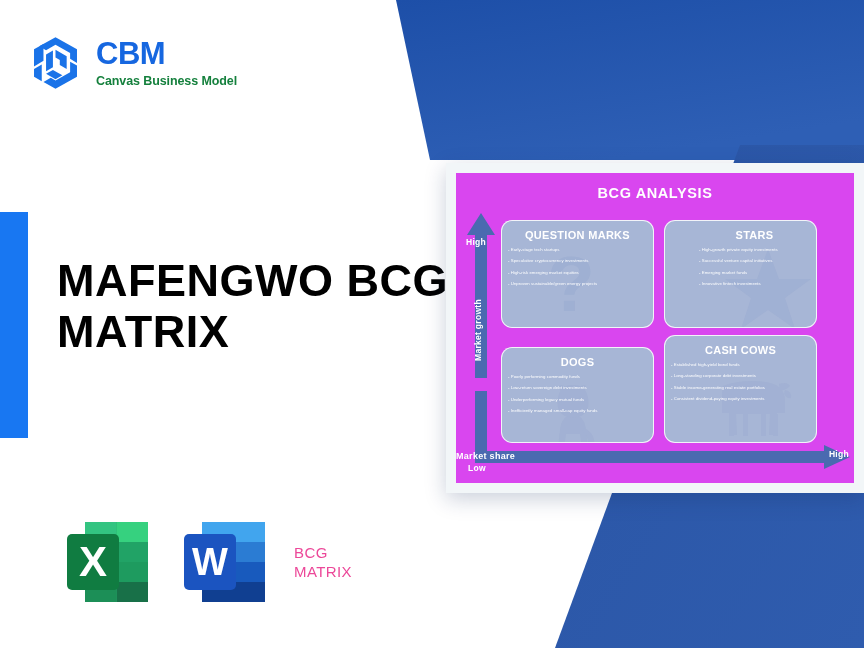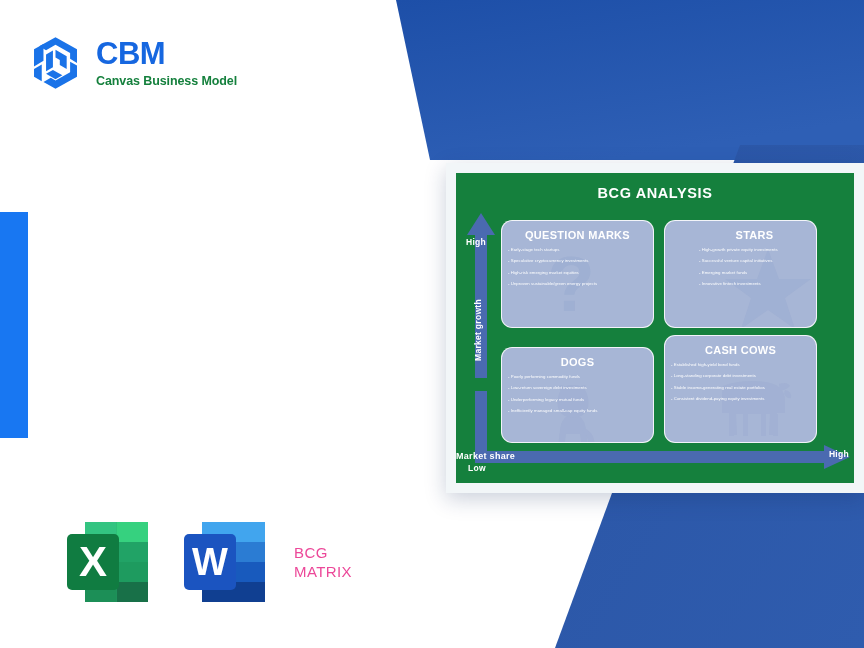--- a/index.html
+++ b/index.html
@@ -51,21 +51,21 @@
   
   .card{
     position:absolute;left:446px;top:163px;width:418px;height:330px;
     background:#f2f6f8;
     box-shadow:0 6px 20px rgba(20,40,90,0.22);
     padding:10px;
     box-sizing:border-box;
   }
   .card-inner{
     position:relative;width:100%;height:100%;
-    background:#15803d;
+    background:#d946ef;
     box-sizing:border-box;
   }
   .bcg-title{
     position:absolute;left:0;right:0;top:12px;text-align:center;
     color:#ffffff;font-size:14.5px;font-weight:bold;letter-spacing:0.6px;
   }
 
   
   .axis-svg{position:absolute;left:0;top:0;width:100%;height:100%;pointer-events:none;}
   .axis-lbl{position:absolute;color:#fff;font-weight:bold;font-size:8.5px;letter-spacing:0.3px;}
@@ -147,20 +147,21 @@
         <path d="M32 17.5 L45 25 L45 40 L37 35.4 L37 29.6 L32 26.7 Z"></path>
         <path d="M21 45.5 L29 41 L40 47.3 L32 52 Z"></path>
       </g>
     </svg>
     <div class="logo-text">
       <div class="logo-title">CBM</div>
       <div class="logo-sub">Canvas Business Model</div>
     </div>
   </div>
 
+  <div class="headline">MAFENGWO BCG MATRIX</div>
 
   <div class="filerow">
     <svg class="fi" viewBox="0 0 95 92">
       <rect x="23" y="6" width="63" height="80" rx="4" fill="#21a366"></rect>
       <rect x="23" y="6" width="31.5" height="80" fill="#33c481"></rect>
       <rect x="54.5" y="6" width="31.5" height="20" fill="#36d17f"></rect>
       <rect x="54.5" y="26" width="31.5" height="20" fill="#21a366"></rect>
       <rect x="54.5" y="46" width="31.5" height="20" fill="#1e9b5f"></rect>
       <rect x="54.5" y="66" width="31.5" height="20" fill="#187048"></rect>
       <rect x="23" y="46" width="31.5" height="40" fill="#1c8f57"></rect>

